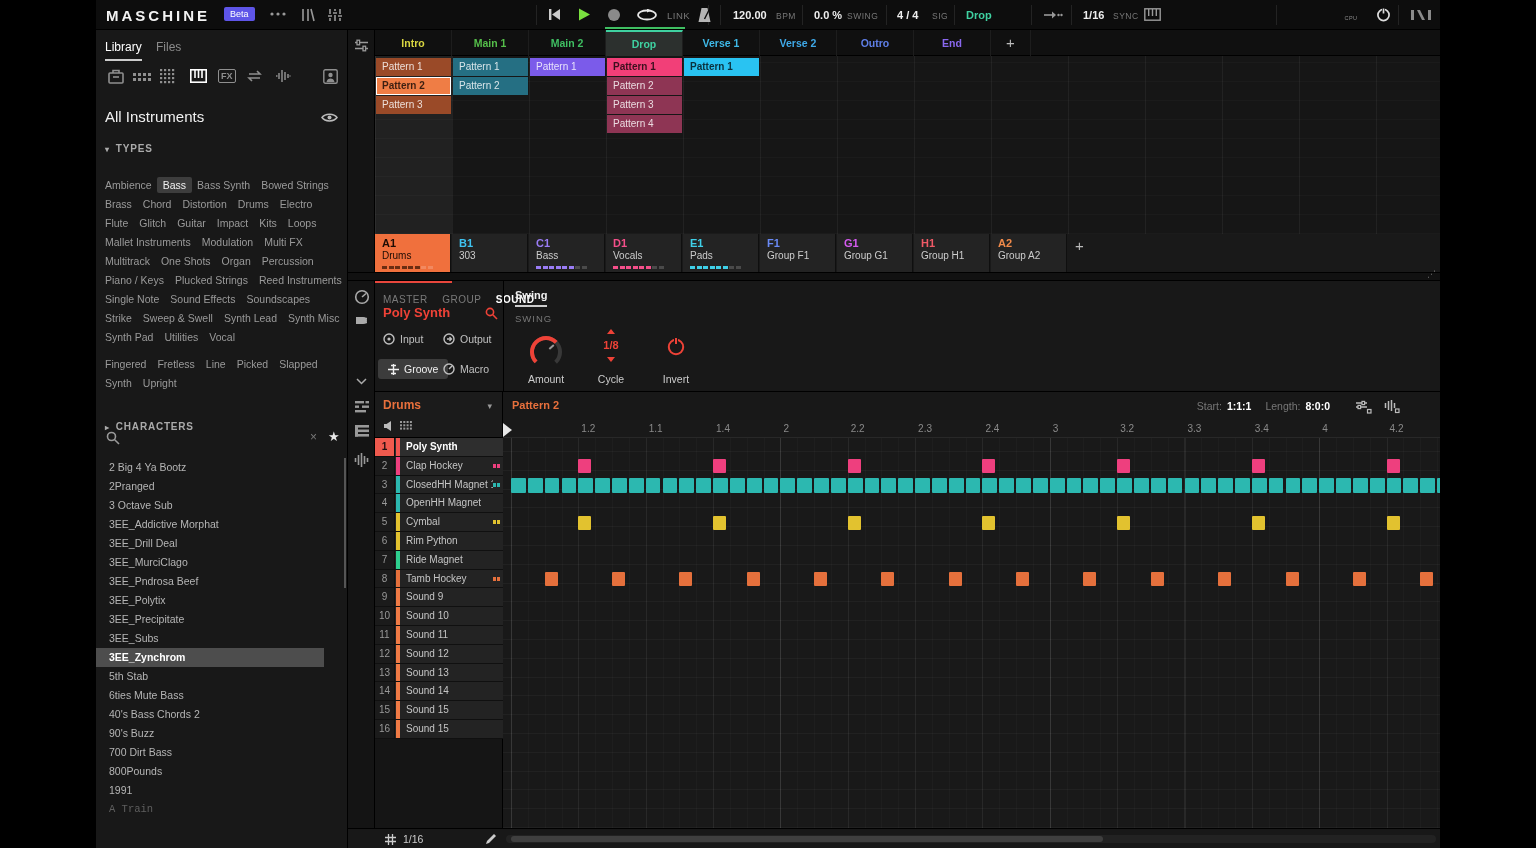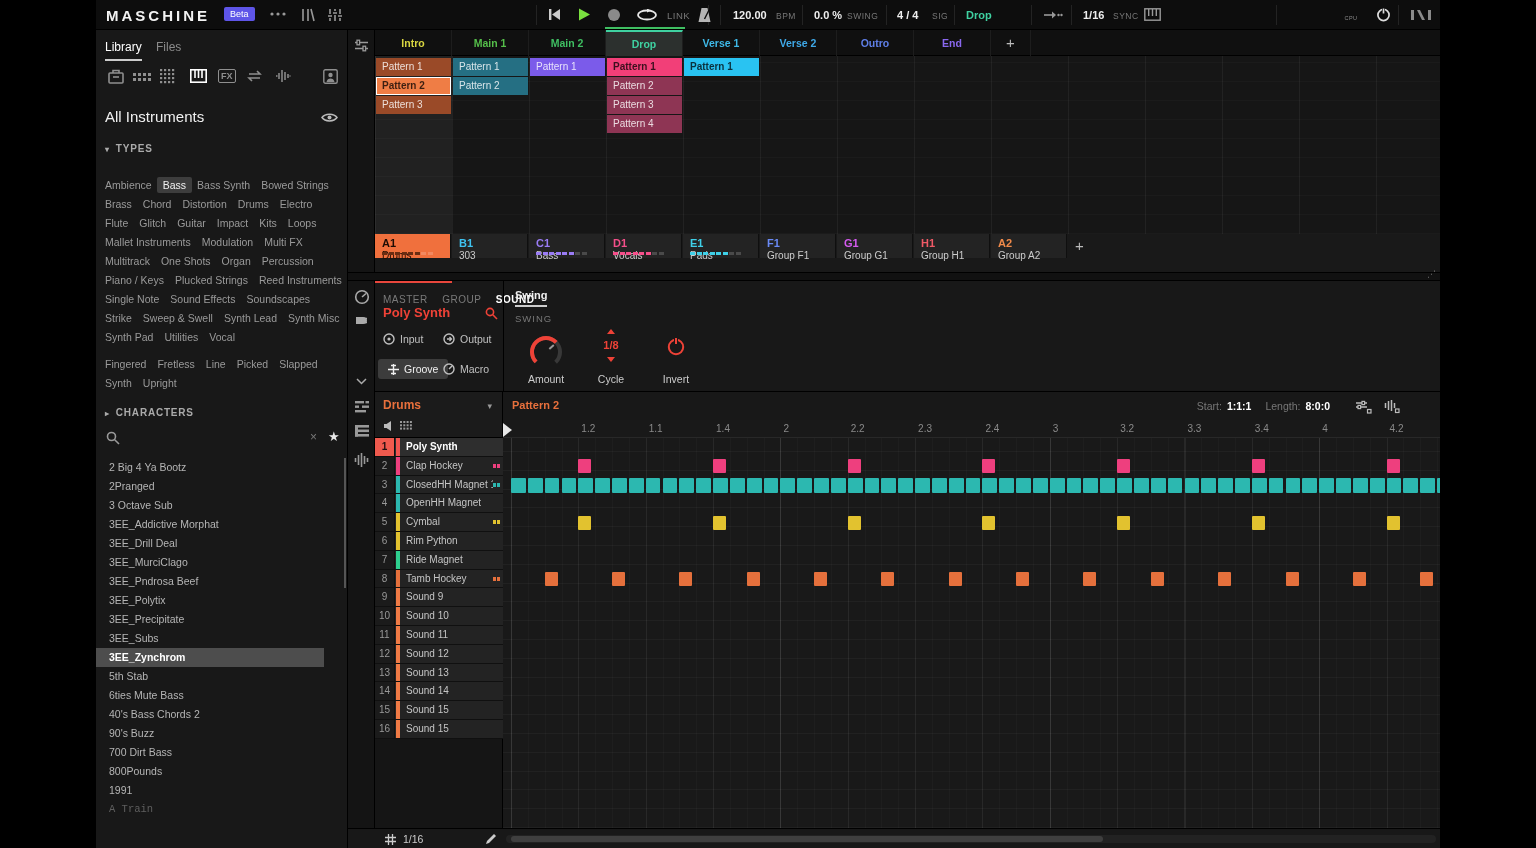--- a/index.html
+++ b/index.html
@@ -59,21 +59,21 @@
   .pat-area { position:absolute; left:27px; top:26px; width:1065px; height:178px;
       background-image:
         repeating-linear-gradient(90deg, rgba(255,255,255,.05) 0 1px, transparent 1px 77px),
         repeating-linear-gradient(0deg, rgba(255,255,255,.025) 0 1px, transparent 1px 19px);
   }
   .col-hl { position:absolute; left:0; top:0; width:77px; height:178px; background:rgba(255,255,255,.05); }
   .pat-cell { position:absolute; width:75px; height:18px; line-height:18px; font-size:10px; padding-left:6px; color:rgba(255,255,255,.82); white-space:nowrap; overflow:hidden; }
   .pat-cell.darktxt { color:rgba(0,0,0,.75); font-weight:bold; }
   .pat-cell.selpat { outline:1.5px solid #fff; outline-offset:-1.5px; }
   .group-row { position:absolute; left:27px; top:204px; width:1065px; height:38px; background:#191919; }
-  .grp-cell { position:absolute; top:0; width:76px; height:24px; background:#232323; padding:3px 0 0 7px; border-right:1px solid #0f0f0f; }
+  .grp-cell { position:absolute; top:0; width:76px; height:38px; background:#232323; padding:3px 0 0 7px; border-right:1px solid #0f0f0f; }
   .grp-id { font-size:11px; font-weight:bold; display:block; }
   .grp-name { font-size:10px; color:#ccc; display:block; margin-top:1px; white-space:nowrap; }
   .grp-pads { position:absolute; left:7px; bottom:3px; display:flex; gap:1.5px; }
   .grp-pads i { width:5px; height:3px; }
   .grp-cell.selgrp { background:#f0703d; }
   .grp-cell.selgrp .grp-id, .grp-cell.selgrp .grp-name { color:#1d0c04; }
   .arr-bottom { position:absolute; left:0; top:242px; width:1092px; height:8px; background:#111; border-top:1px solid #000; }
   .resize-dots { position:absolute; right:4px; top:-4px; color:#777; font-size:9px; }
   .plus { color:#bbb; font-size:15px; font-weight:normal; }
 
@@ -363,21 +363,21 @@
     <div class="tagwrap" style="top:328px;">
           <span class="tag">Fingered</span>
           <span class="tag">Fretless</span>
           <span class="tag">Line</span>
           <span class="tag">Picked</span>
           <span class="tag">Slapped</span>
           <span class="tag">Synth</span>
           <span class="tag">Upright</span>
         </div>
 
-    <div class="sec-head" style="left:9px; top:377px;"><span class="tri">▸</span><span>CHARACTERS</span></div>
+    <div class="sec-head" style="left:9px; top:391px;"><span class="tri">▸</span><span>CHARACTERS</span></div>
 
     <div class="searchrow">
       <svg class="abs" style="left:10px; top:5px;" width="14" height="14" viewBox="0 0 14 14">
             <circle cx="5.5" cy="5.5" r="4" fill="none" stroke="currentColor" stroke-width="1.6"></circle>
             <path d="M8.7 8.7 13 13" stroke="currentColor" stroke-width="1.6"></path>
           </svg>
       <span class="abs" style="left:214px; top:4px; font-size:12px; color:#777;">×</span>
       <span class="abs" style="left:232px; top:3px; font-size:13px; color:#e8e8e8;">★</span>
     </div>
 

